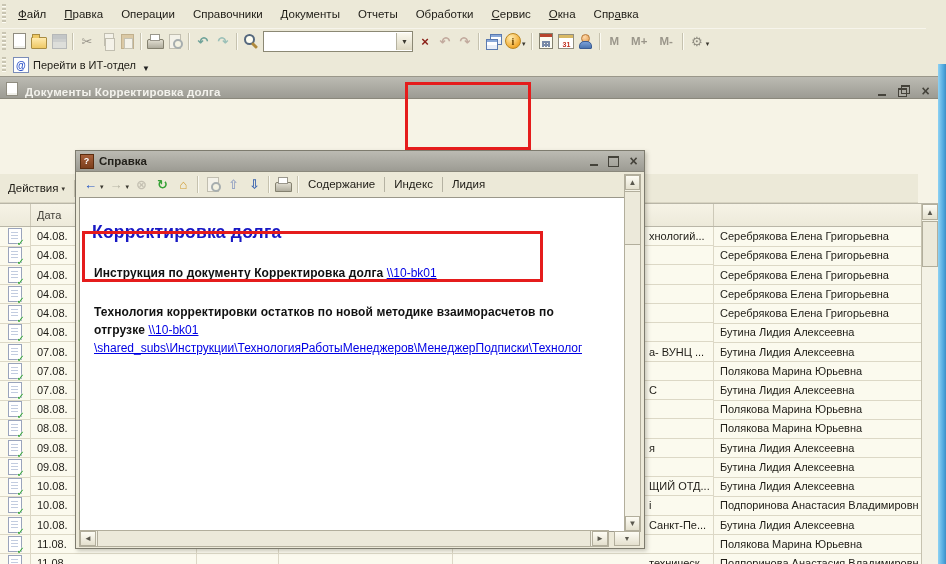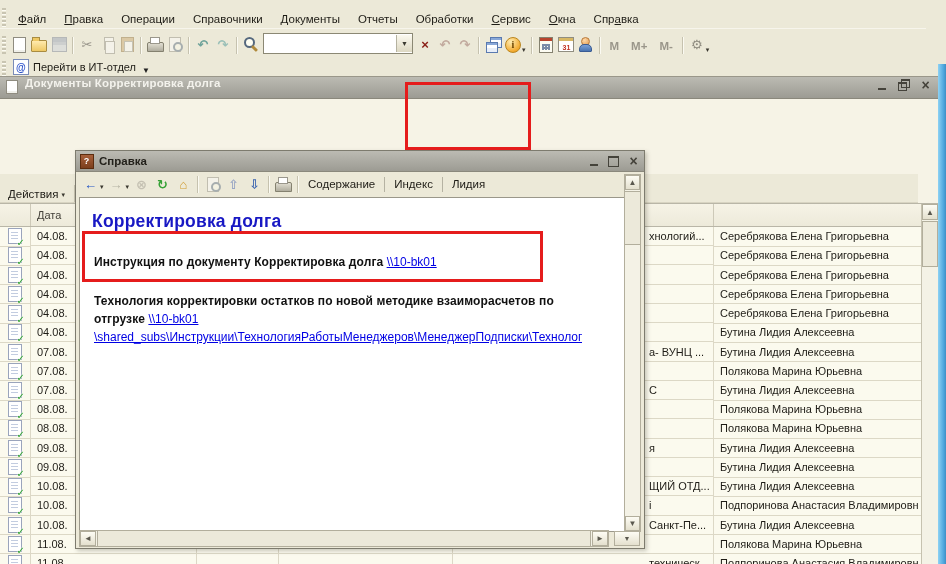--- a/index.html
+++ b/index.html
@@ -1,19 +1,19 @@
 <!DOCTYPE html>
 <html><head>
 <meta charset="utf-8">
 <style>
 html,body{margin:0;padding:0;width:946px;height:564px;overflow:hidden}
 #app{position:relative;width:946px;height:564px;background:#ece9d8;overflow:hidden;
  font-family:"Liberation Sans","DejaVu Sans",sans-serif;font-size:11px;color:#1e1c16;
  -webkit-font-smoothing:antialiased}
-.bar{display:flex;align-items:flex-end;position:absolute;left:0;right:20px}
+.bar{display:flex;align-items:center;position:absolute;left:0;right:20px}
 .grip{width:4px;height:70%;margin:0 3px 0 2px;flex:0 0 auto;
  background:repeating-linear-gradient(180deg,#c9c5b2 0 2px,#fdfcf4 2px 3px,transparent 3px 4px)}
 #menubar{top:0;height:28px;border-bottom:1px solid #f7f5ec}
 .mitem{padding:3px 9px;font-size:11.5px;cursor:default}
 .mitem u{text-decoration:underline}
 #topbar{top:28px;height:26px}
 #tabbar{top:54px;height:22px}
 .sep{width:2px;height:17px;margin:0 3px;flex:0 0 auto;
  background:linear-gradient(90deg,#c6c2af 50%,#fbfaf2 50%)}
 .ic{width:20px;height:19px;display:inline-flex;align-items:center;justify-content:center;
@@ -87,21 +87,21 @@
 
 .wbtn{width:17px;height:15px;display:inline-flex;align-items:center;justify-content:center;position:relative;
  color:#45433b;flex:0 0 auto;cursor:default}
 .wbtn.min::before{content:"";width:8px;height:2px;background:#45433b;margin-top:8px}
 .wbtn.max::before{content:"";width:9px;height:8px;border:1px solid #45433b;border-top:2px solid #45433b}
 .wbtn.restore::before{content:"";position:absolute;width:7px;height:6px;border:1px solid #45433b;border-top:2px solid #45433b;left:3px;top:5px;background:#adaca4}
 .wbtn.restore::after{content:"";position:absolute;width:7px;height:6px;border:1px solid #45433b;border-top:2px solid #45433b;left:6px;top:2px}
 .wbtn.close::before{content:"×";font-size:14px;font-weight:bold;line-height:1}
 
 #docwin{position:absolute;left:0;top:76px;width:938px;height:488px;background:#f6f3e6;border-top:1px solid #9a978a}
-.mdi-title{height:21px;display:flex;align-items:flex-start;padding:0 4px;gap:5px;
+.mdi-title{height:21px;display:flex;align-items:flex-end;padding:0 4px;gap:5px;
  background:linear-gradient(#bcbbb3,#9c9b93);border-bottom:1px solid #8a887c}
 .mdi-title .ttl{flex:1;font-weight:bold;font-size:11.5px;color:#f3f2ec;letter-spacing:.2px}
 .mdi-title .ic-doc::before{width:10px;height:12px}
 #docToolbar{top:97px;height:28px;padding-left:2px;background:#ece9d8;border-bottom:1px solid #d8d4c2}
 
 #tablearea{position:absolute;left:0;top:126px;right:0;bottom:0;background:#fbfaee;border-top:1px solid #b9b6a7}
 .thead{display:flex;height:22px;background:linear-gradient(#f6f3e6,#edeada);border-bottom:1px solid #b9b6a7;
  color:#44413a;align-items:center}
 .thead>div{border-right:1px solid #cdc9b8;height:100%;display:flex;align-items:center;position:relative}
 .trow{display:flex;height:19.24px;align-items:center}
@@ -128,21 +128,21 @@
  border:1px solid #7d7b6e;box-sizing:border-box;box-shadow:2px 2px 4px rgba(60,55,40,.25)}
 .help-title{height:20px;display:flex;align-items:center;gap:5px;padding:0 3px;
  background:linear-gradient(#bcbbb3,#9c9b93);border-bottom:1px solid #8a887c}
 .help-title .ttl{flex:1;font-weight:bold;font-size:11.5px;color:#23211b}
 .help-title .wbtn{width:15px;height:14px}
 #helpToolbar{position:absolute;left:0;top:20px;height:26px;width:545px;display:flex;align-items:center;padding-left:4px}
 #helpToolbar .ic{width:21px}
 .vline{width:1px;height:15px;background:#b5b2a2;margin:0 3px;flex:0 0 auto}
 #helpcontent{position:absolute;left:3px;top:46px;width:546px;height:335px;background:#fff;
  border:1px solid #9a978a;box-sizing:border-box;overflow:hidden}
-.h1{font-size:17.5px;font-weight:bold;color:#1818c4;margin:13px 0 0 12px;letter-spacing:.2px}
+.h1{font-size:17.5px;font-weight:bold;color:#1818c4;margin:24px 0 0 12px;letter-spacing:.2px}
 .entry{margin:21px 0 0 14px;max-width:472px;line-height:18px;font-size:12px}
 .entry:first-of-type{margin-top:13px}
 .entry b{color:#111;letter-spacing:.1px}
 .entry a{color:#0000e4;text-decoration:underline;font-weight:normal;cursor:pointer}
 .plink{white-space:nowrap;display:inline-block;max-width:528px;overflow:hidden;vertical-align:top}
 
 #hvscroll{position:absolute;right:3px;top:23px;width:17px;height:358px;background:#f4f2e6;border:1px solid #b2ae9c;box-sizing:border-box}
 #hvscroll .thumb{height:52px;margin-top:1px;background:#ece9da;border:1px solid #b2ae9c;border-left:none;border-right:none}
 #hvscroll .sbtn{height:15px}
 #hvscroll .down{position:absolute;bottom:0;left:0;right:0}

